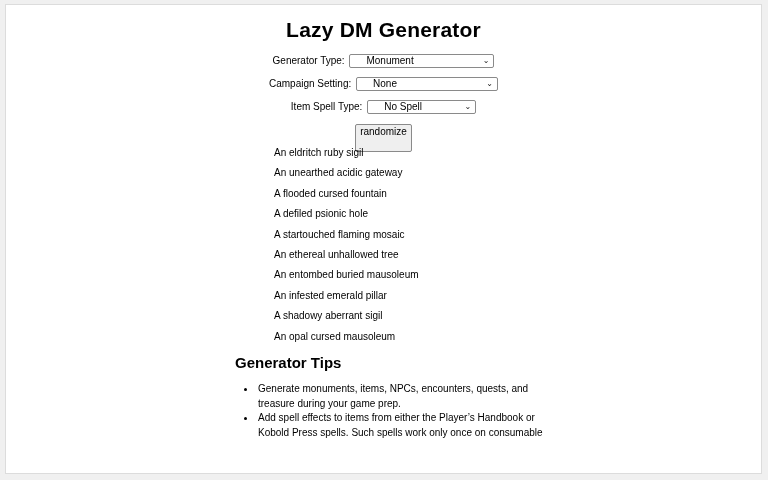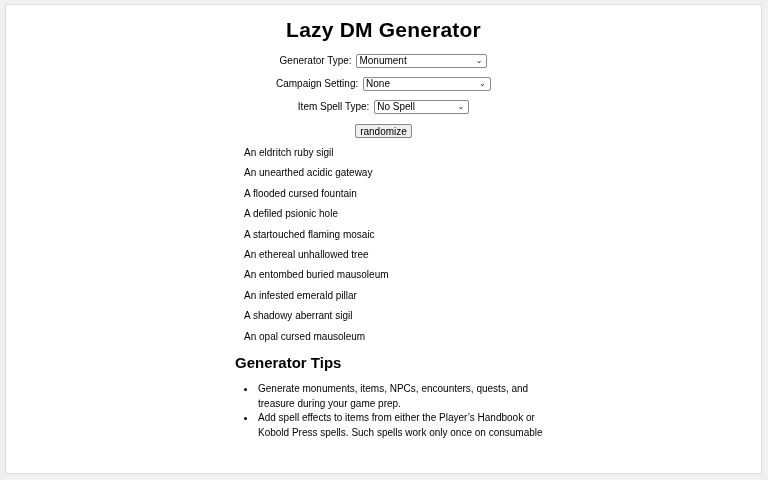--- a/index.html
+++ b/index.html
@@ -20,37 +20,37 @@
     text-align: center; font-size: 21px; font-weight: bold; letter-spacing: 0.2px;
   }
   .row {
     position: absolute; left: 0; right: 0; text-align: center;
     font-size: 10px;
   }
   .row label { margin-right: 2px; }
   .sel {
     display: inline-block; position: relative; height: 12px;
     border: 1px solid #8a8a8a; border-radius: 2px; background: #fff;
-    font-size: 10px; line-height: 12px; text-align: left; padding-left: 2px;
+    font-size: 10px; line-height: 12px; text-align: left; padding-left: 16px;
     vertical-align: middle; box-sizing: content-box;
   }
   .sel .chev {
     position: absolute; right: 4px; top: 0; font-size: 8px; color: #222;
   }
   .btn {
     display: inline-block; font-family: "Liberation Sans", sans-serif;
-    font-size: 10px; padding: 1px 4px; height: 14px; line-height: 12px;
+    font-size: 10px; padding: 1px 4px; height: 28px; line-height: 12px;
     background: #efefef; border: 1px solid #8a8a8a; border-radius: 2px;
     box-sizing: border-box;
   }
   .results {
     position: absolute; left: 238px; top: 141px; margin: 0; padding: 0; list-style: none;
     font-size: 10px;
   }
-  .results li { height: 20.4px; line-height: 14px; }
+  .results li { height: 20.4px; line-height: 14px; margin-left: 30px; }
   h2 {
     position: absolute; left: 229px; top: 349px; margin: 0;
     font-size: 15px; font-weight: bold;
   }
   .tips {
     position: absolute; left: 252px; top: 377px; width: 290px; margin: 0;
     padding-left: 0; list-style: none; font-size: 10px; line-height: 14.5px;
   }
   .tips li { position: relative; }
   .tips li::before {

